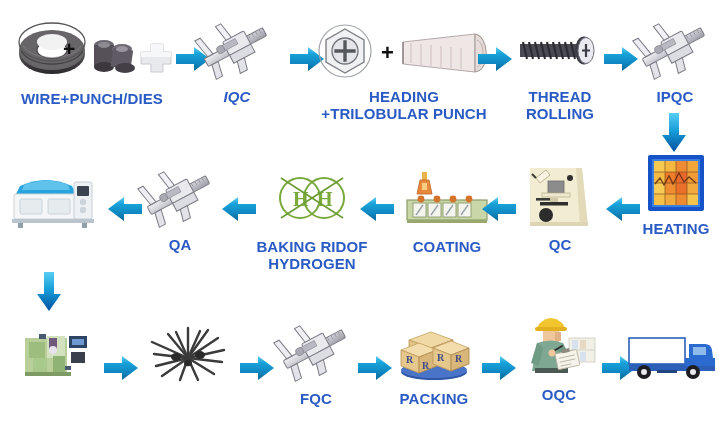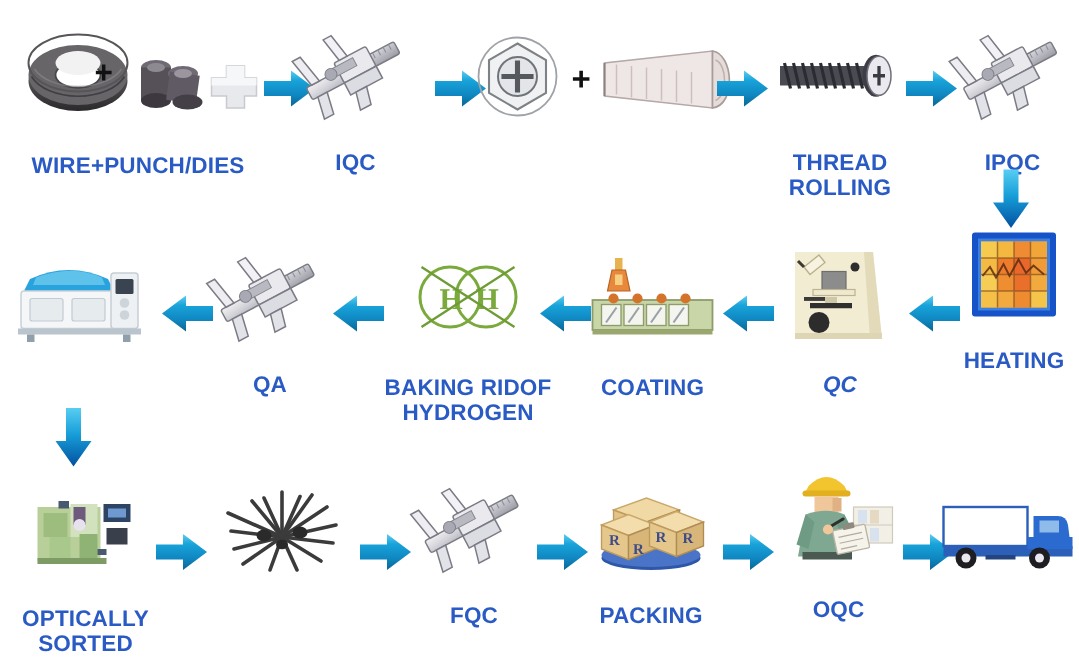--- a/index.html
+++ b/index.html
@@ -27,21 +27,21 @@
     align-items: center;
     justify-content: flex-start;
   }
   .step-art {
     height: 66px;
     display: flex;
     align-items: flex-end;
     justify-content: center;
   }
   .step-label {
-    margin-top: 20px;
+    margin-top: 8px;
     color: #2a5bc4;
     font-size: 15px;
     font-weight: 600;
     letter-spacing: .1px;
     line-height: 17px;
     text-align: center;
     white-space: pre-line;
   }
 
   
@@ -143,21 +143,21 @@
   </div>
 
   <div class="plus" style="left:63px; top:38px;">+</div>
 
   <div class="arrow-h" style="left:176px; top:46px;">
     <svg width="34" height="26" viewBox="0 0 34 26">
       <path d="M0 8 H18 V1 L34 13 L18 25 V18 H0 Z" fill="url(#gArrowH)"></path>
     </svg>
   </div>
 
-  <div class="step" style="left:196px; top:14px; width:82px;">
+  <div class="step" style="left:196px; top:14px; width:82px;font-style:italic;">
     <div class="step-art">
       <svg width="80" height="64" viewBox="0 0 80 64" class="art caliper">
         <g transform="rotate(-28 40 32)">
           <rect x="6" y="26" width="66" height="9" rx="1.5" fill="url(#gSteel)" stroke="#7b7b85" stroke-width="1"></rect>
           <rect x="30" y="20" width="24" height="15" rx="1.5" fill="#e9e9ee" stroke="#7b7b85" stroke-width="1"></rect>
           <rect x="30" y="35" width="24" height="9" fill="#dcdce3" stroke="#7b7b85" stroke-width="1"></rect>
           <path d="M10 26 L6 6 L12 6 L16 26 Z" fill="#eeeef2" stroke="#7b7b85" stroke-width="1"></path>
           <path d="M34 20 L31 3 L37 3 L40 20 Z" fill="#f2f2f6" stroke="#7b7b85" stroke-width="1"></path>
           <path d="M10 35 L7 50 L14 50 L17 35 Z" fill="#e2e2e9" stroke="#7b7b85" stroke-width="1"></path>
           <path d="M34 44 L31 56 L39 56 L42 44 Z" fill="#e2e2e9" stroke="#7b7b85" stroke-width="1"></path>
@@ -206,20 +206,22 @@
               <line x1="38" y1="12" x2="38" y2="33"></line>
             <line x1="48" y1="13" x2="48" y2="34"></line>
               <line x1="58" y1="14" x2="58" y2="35"></line>
           </g>
           <path d="M72 0 C 86 2, 88 36, 72 38 Z" fill="#e6dcd9" stroke="#a79c9a" stroke-width="1.1"></path>
           <path d="M74 6 C 82 9, 82 30, 74 33" fill="none" stroke="#bdb0ad" stroke-width="1"></path>
           <path d="M0 8 L0 30" stroke="#8d8281" stroke-width="1.4"></path>
         </g>
       </svg>
     </div>
+    <div class="step-label">HEADING
++TRILOBULAR PUNCH</div>
   </div>
 
   <div class="arrow-h" style="left:478px; top:46px;">
     <svg width="34" height="26" viewBox="0 0 34 26">
       <path d="M0 8 H18 V1 L34 13 L18 25 V18 H0 Z" fill="url(#gArrowH)"></path>
     </svg>
   </div>
 
   <div class="step" style="left:512px; top:14px; width:96px;">
     <div class="step-art">
@@ -358,21 +360,21 @@
     <div class="step-label">BAKING RIDOF
 HYDROGEN</div>
   </div>
 
   <div class="arrow-h" style="left:360px; top:196px;">
     <svg width="34" height="26" viewBox="0 0 34 26">
       <path d="M34 8 H16 V1 L0 13 L16 25 V18 H34 Z" fill="url(#gArrowH)"></path>
     </svg>
   </div>
 
-  <div class="step" style="left:388px; top:164px; width:94px;align-items:center;">
+  <div class="step" style="left:400px; top:164px; width:94px;align-items:center;">
     <div class="step-art">
       <svg width="92" height="60" viewBox="0 0 92 60" class="art">
 
         <rect x="6" y="30" width="80" height="20" fill="#c9d6a8" stroke="#8d9c6a" stroke-width="1.2"></rect>
         <g>
           <rect x="12" y="33" width="13" height="14" fill="#f4f5ee" stroke="#8d9c6a" stroke-width=".9"></rect>
           <rect x="27" y="33" width="13" height="14" fill="#f4f5ee" stroke="#8d9c6a" stroke-width=".9"></rect>
           <rect x="42" y="33" width="13" height="14" fill="#f4f5ee" stroke="#8d9c6a" stroke-width=".9"></rect>
           <rect x="57" y="33" width="13" height="14" fill="#f4f5ee" stroke="#8d9c6a" stroke-width=".9"></rect>
           <g stroke="#9aa1a8" stroke-width="1.4">
@@ -400,21 +402,21 @@
     </div>
     <div class="step-label">COATING</div>
   </div>
 
   <div class="arrow-h" style="left:482px; top:196px;">
     <svg width="34" height="26" viewBox="0 0 34 26">
       <path d="M34 8 H16 V1 L0 13 L16 25 V18 H34 Z" fill="url(#gArrowH)"></path>
     </svg>
   </div>
 
-  <div class="step" style="left:516px; top:162px; width:88px;font-style:italic;">
+  <div class="step" style="left:516px; top:162px; width:88px;">
     <div class="step-art">
       <svg width="76" height="64" viewBox="0 0 76 64" class="art">
         <path d="M8 4 H60 L66 62 H8 Z" fill="#f2ecd2"></path>
         <path d="M60 4 L66 62 L58 62 L54 4 Z" fill="#e3daba"></path>
 
         <g transform="translate(14,6)">
           <path d="M0 8 L10 0 L14 5 L4 13 Z" fill="#f7f3e0" stroke="#b9b08c" stroke-width=".9"></path>
           <path d="M0 8 L-4 4" stroke="#3c3a30" stroke-width="2"></path>
         </g>
 
@@ -497,22 +499,20 @@
         <rect x="62" y="30" width="14" height="11" fill="#3a3f4c"></rect>
         <rect x="40" y="16" width="8" height="12" fill="#6d5a7d"></rect>
         <circle cx="44" cy="28" r="4" fill="#e8e2ee"></circle>
         <rect x="16" y="50" width="46" height="4" fill="#7e9b66"></rect>
         <g fill="#4a5a6e">
           <rect x="56" y="44" width="6" height="4"></rect>
           <rect x="30" y="12" width="7" height="5"></rect>
         </g>
       </svg>
     </div>
-    <div class="step-label">OPTICALLY
-SORTED</div>
   </div>
 
   <div class="arrow-h" style="left:104px; top:355px;">
     <svg width="34" height="26" viewBox="0 0 34 26">
       <path d="M0 8 H18 V1 L34 13 L18 25 V18 H0 Z" fill="url(#gArrowH)"></path>
     </svg>
   </div>
 
   <div class="step" style="left:140px; top:318px; width:96px;">
     <div class="step-art">

